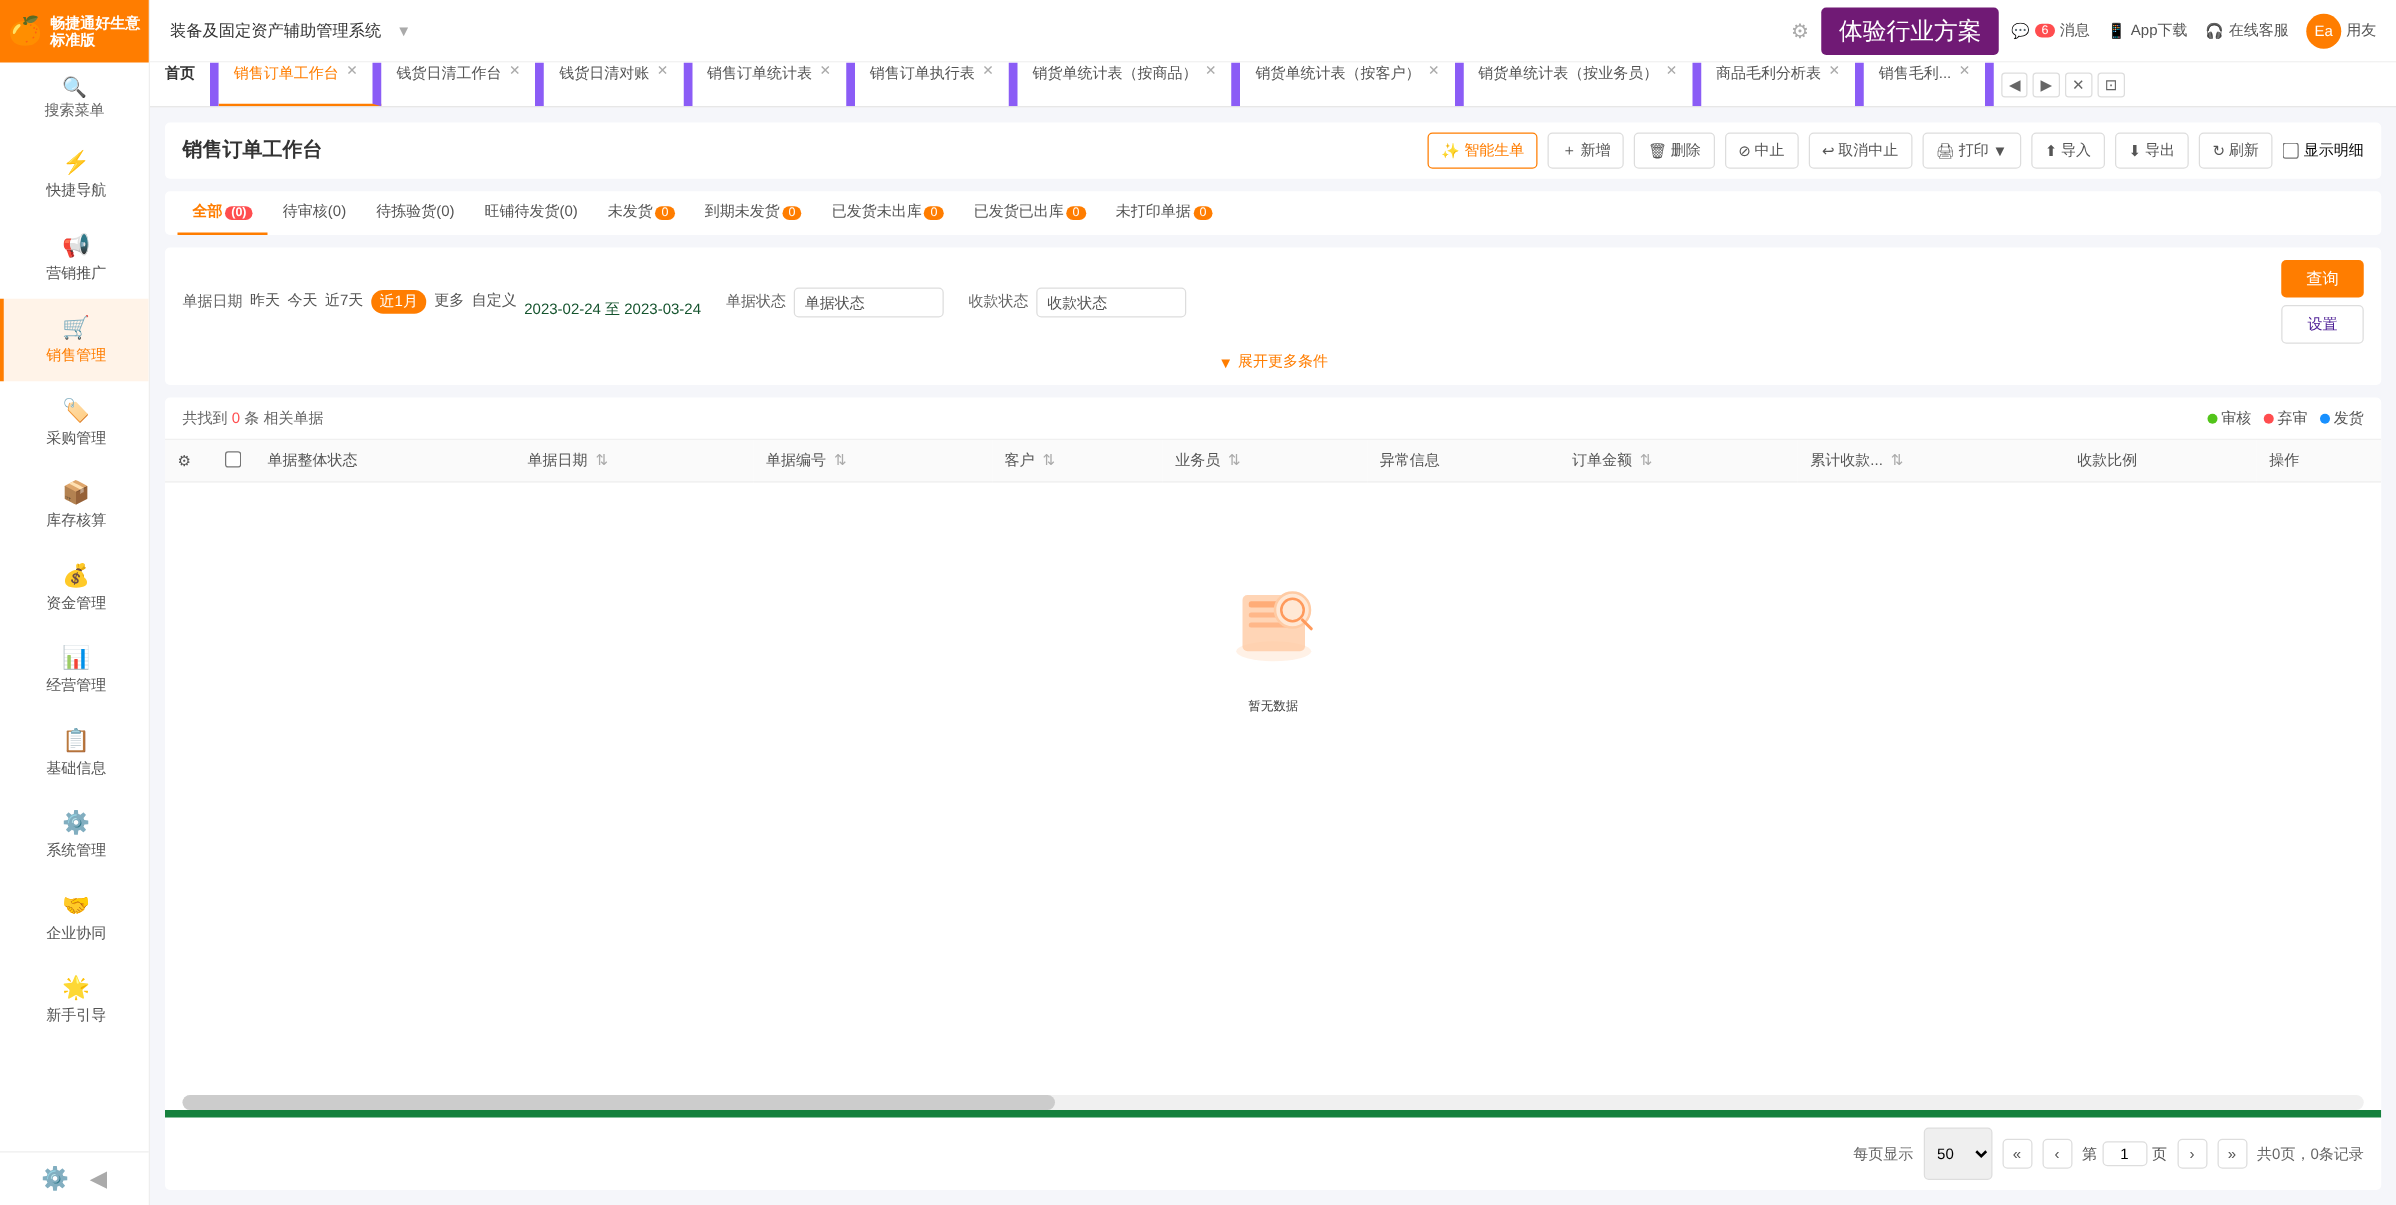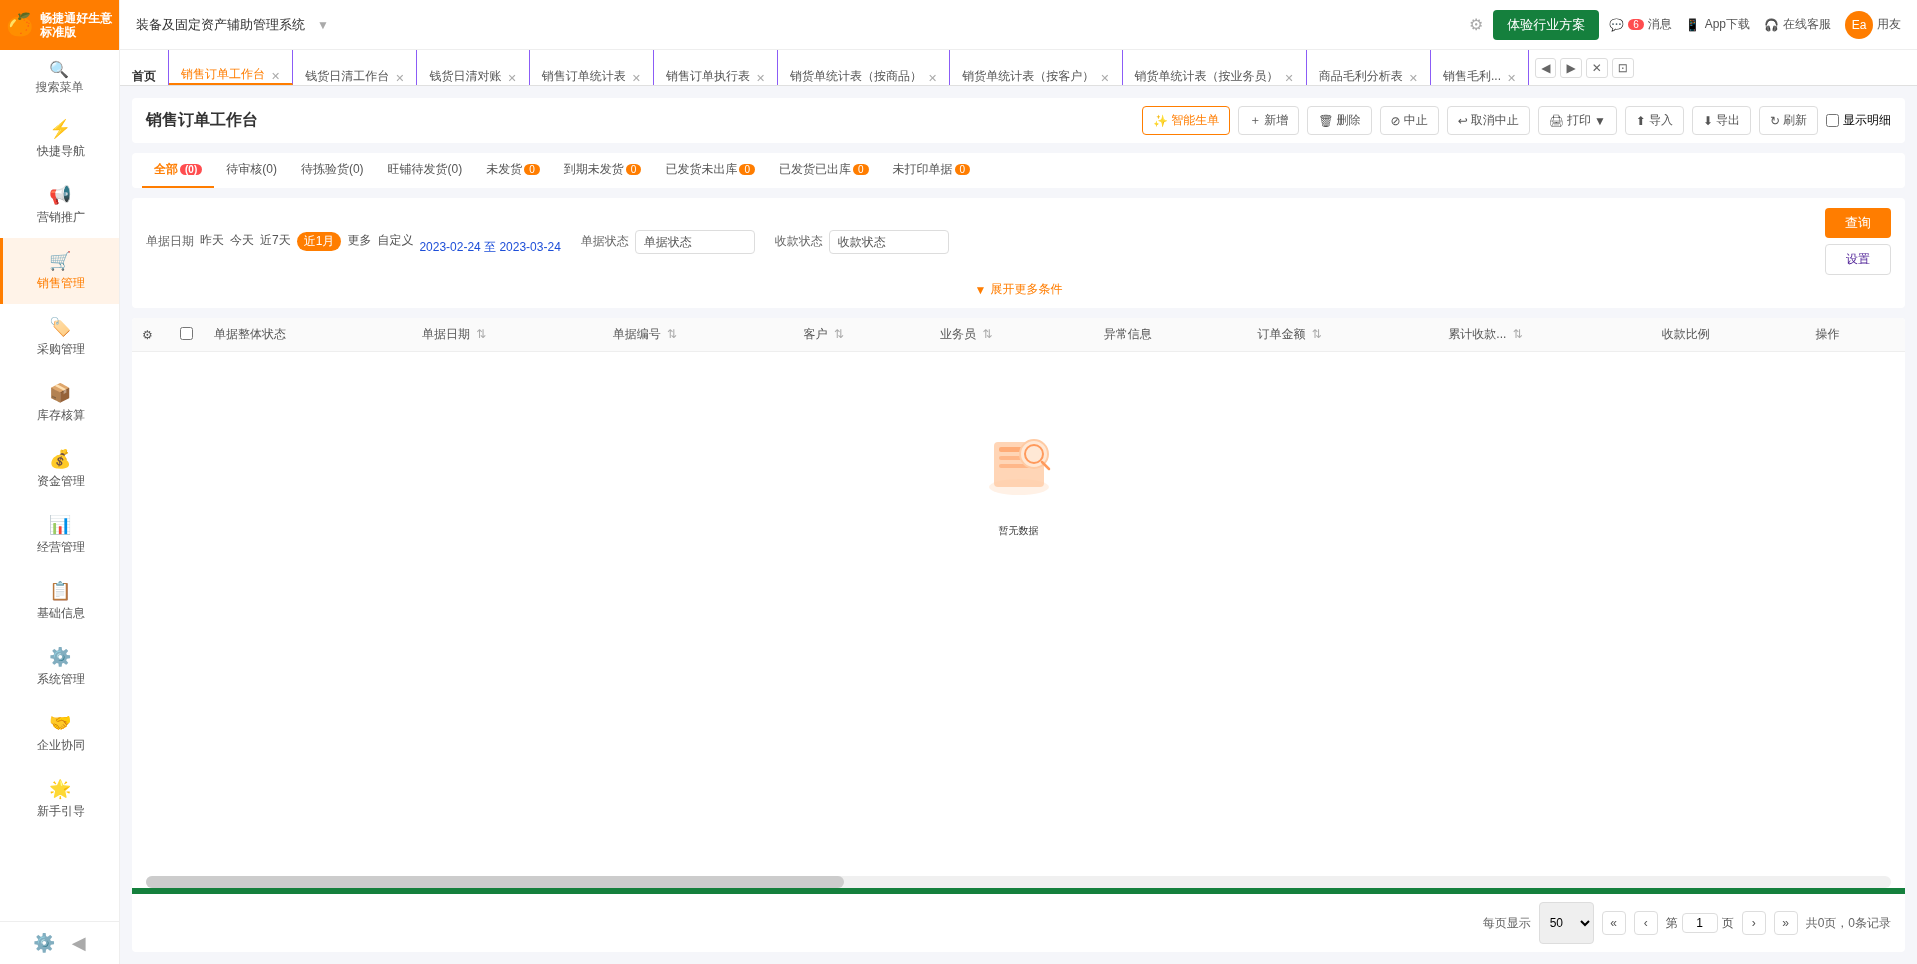--- a/index.html
+++ b/index.html
@@ -22,29 +22,29 @@
 
     
     .main { flex: 1; display: flex; flex-direction: column; overflow: hidden; }
 
     
     .topbar { height: 50px; background: #fff; border-bottom: 1px solid #eee; display: flex; align-items: center; padding: 0 16px; gap: 10px; }
     .topbar-title { font-size: 13px; color: #333; flex: 1; display: flex; align-items: center; gap: 12px; }
     .topbar-title-text { font-size: 13px; }
     .topbar-dropdown { color: #aaa; font-size: 12px; }
     .topbar-gear { font-size: 16px; color: #aaa; cursor: pointer; }
-    .topbar-btn { background: #15803d; color: #fff; border: none; border-radius: 4px; padding: 6px 14px; cursor: pointer; font-size: 13px; }
+    .topbar-btn { background: #701a75; color: #fff; border: none; border-radius: 4px; padding: 6px 14px; cursor: pointer; font-size: 19px; }
     .topbar-right { display: flex; align-items: center; gap: 14px; margin-left: auto; }
     .topbar-right-item { display: flex; align-items: center; gap: 4px; color: #555; cursor: pointer; font-size: 12px; }
     .topbar-right-item .badge { background: #ff4d4f; color: #fff; border-radius: 8px; padding: 0 5px; font-size: 10px; }
     .avatar-circle { width: 28px; height: 28px; border-radius: 50%; background: #ff7d00; color: #fff; display: flex; align-items: center; justify-content: center; font-size: 13px; }
 
     
     .tabbar { height: 36px; background: #fff; border-bottom: 1px solid #e0e0e0; display: flex; align-items: stretch; overflow: hidden; }
-    .tab { display: flex; align-items: flex-end; padding: 0 12px; gap: 6px; cursor: pointer; border-right: 1px solid #8b5cf6; color: #555; white-space: nowrap; font-size: 12px; flex-shrink: 0; }
+    .tab { display: flex; align-items: flex-start; padding: 0 12px; gap: 6px; cursor: pointer; border-right: 7px solid #8b5cf6; color: #555; white-space: nowrap; font-size: 12px; flex-shrink: 0; }
     .tab.active { background: #fff; color: #ff7d00; border-bottom: 2px solid #ff7d00; }
     .tab-home { background: #fff; font-weight: bold; color: #333; }
     .tab-close { font-size: 11px; color: #aaa; cursor: pointer; }
     .tab-bar-nav { display: flex; align-items: center; gap: 4px; padding: 0 6px; }
     .tab-bar-nav button { background: none; border: 1px solid #ddd; border-radius: 3px; cursor: pointer; padding: 2px 5px; font-size: 12px; color: #666; }
 
     
     .content { flex: 1; display: flex; flex-direction: column; overflow: hidden; background: #f5f6fa; padding: 12px; gap: 10px; }
 
     
@@ -62,21 +62,21 @@
     .subtab-badge.orange { background: #ff7d00; }
 
     
     .filter-area { background: #fff; padding: 10px 14px; border-radius: 4px; }
     .filter-row { display: flex; align-items: center; gap: 20px; flex-wrap: wrap; }
     .filter-item { display: flex; align-items: center; gap: 6px; }
     .filter-label { color: #666; font-size: 12px; white-space: nowrap; }
     .filter-date-links { display: flex; gap: 6px; }
     .filter-date-link { color: #555; cursor: pointer; font-size: 12px; }
     .filter-date-link.badge-link { background: #ff7d00; color: #fff; border-radius: 10px; padding: 1px 7px; }
-    .filter-input-range { display: flex; align-items: center; gap: 4px; font-size: 12px; color: #1d4ed8; margin-top: 12px; }
+    .filter-input-range { display: flex; align-items: center; gap: 4px; font-size: 12px; color: #14532d; margin-top: 12px; }
     .filter-select { border: 1px solid #ddd; border-radius: 4px; padding: 4px 8px; color: #555; font-size: 12px; min-width: 120px; background: #fff; appearance: none; cursor: pointer; }
     .filter-expand { display: flex; align-items: center; gap: 4px; color: #ff7d00; cursor: pointer; font-size: 12px; margin: 6px auto 0; width: fit-content; }
     .filter-query-btn { background: #ff7d00; color: #fff; border: none; border-radius: 4px; padding: 6px 20px; cursor: pointer; font-size: 13px; }
     .filter-set-btn { background: #fff; color: #4c1d95; border: 1px solid #ddd; border-radius: 4px; padding: 6px 16px; cursor: pointer; font-size: 12px; }
     .filter-right { margin-left: auto; display: flex; flex-direction: column; gap: 6px; }
 
     
     .table-area { flex: 1; background: #fff; border-radius: 4px; display: flex; flex-direction: column; overflow: hidden; }
     .table-toolbar { display: flex; align-items: center; padding: 8px 14px; border-bottom: 1px solid #f0f0f0; }
     .table-count { color: #666; font-size: 12px; }
@@ -362,20 +362,42 @@
           <button class="filter-set-btn">设置</button>
         </div>
       </div>
       <div class="filter-expand">
         <span>▼</span>
         <span>展开更多条件</span>
       </div>
     </div>
 
     <div class="table-area">
+      <div class="table-toolbar">
+        <span class="table-count">
+          <span>共找到</span>
+          <em>0</em>
+          <span>条</span>
+          <span>相关单据</span>
+        </span>
+        <div class="table-actions-right">
+          <div class="table-action-btn">
+            <span class="dot green"></span>
+            <span>审核</span>
+          </div>
+          <div class="table-action-btn">
+            <span class="dot red"></span>
+            <span>弃审</span>
+          </div>
+          <div class="table-action-btn">
+            <span class="dot blue"></span>
+            <span>发货</span>
+          </div>
+        </div>
+      </div>
 
       <div class="data-table">
         <table>
           <thead>
             <tr>
               <th class="th-setting">⚙</th>
               <th class="th-check"><input type="checkbox" style=""></th>
               <th>
                 <span>单据整体状态</span>
               </th>

